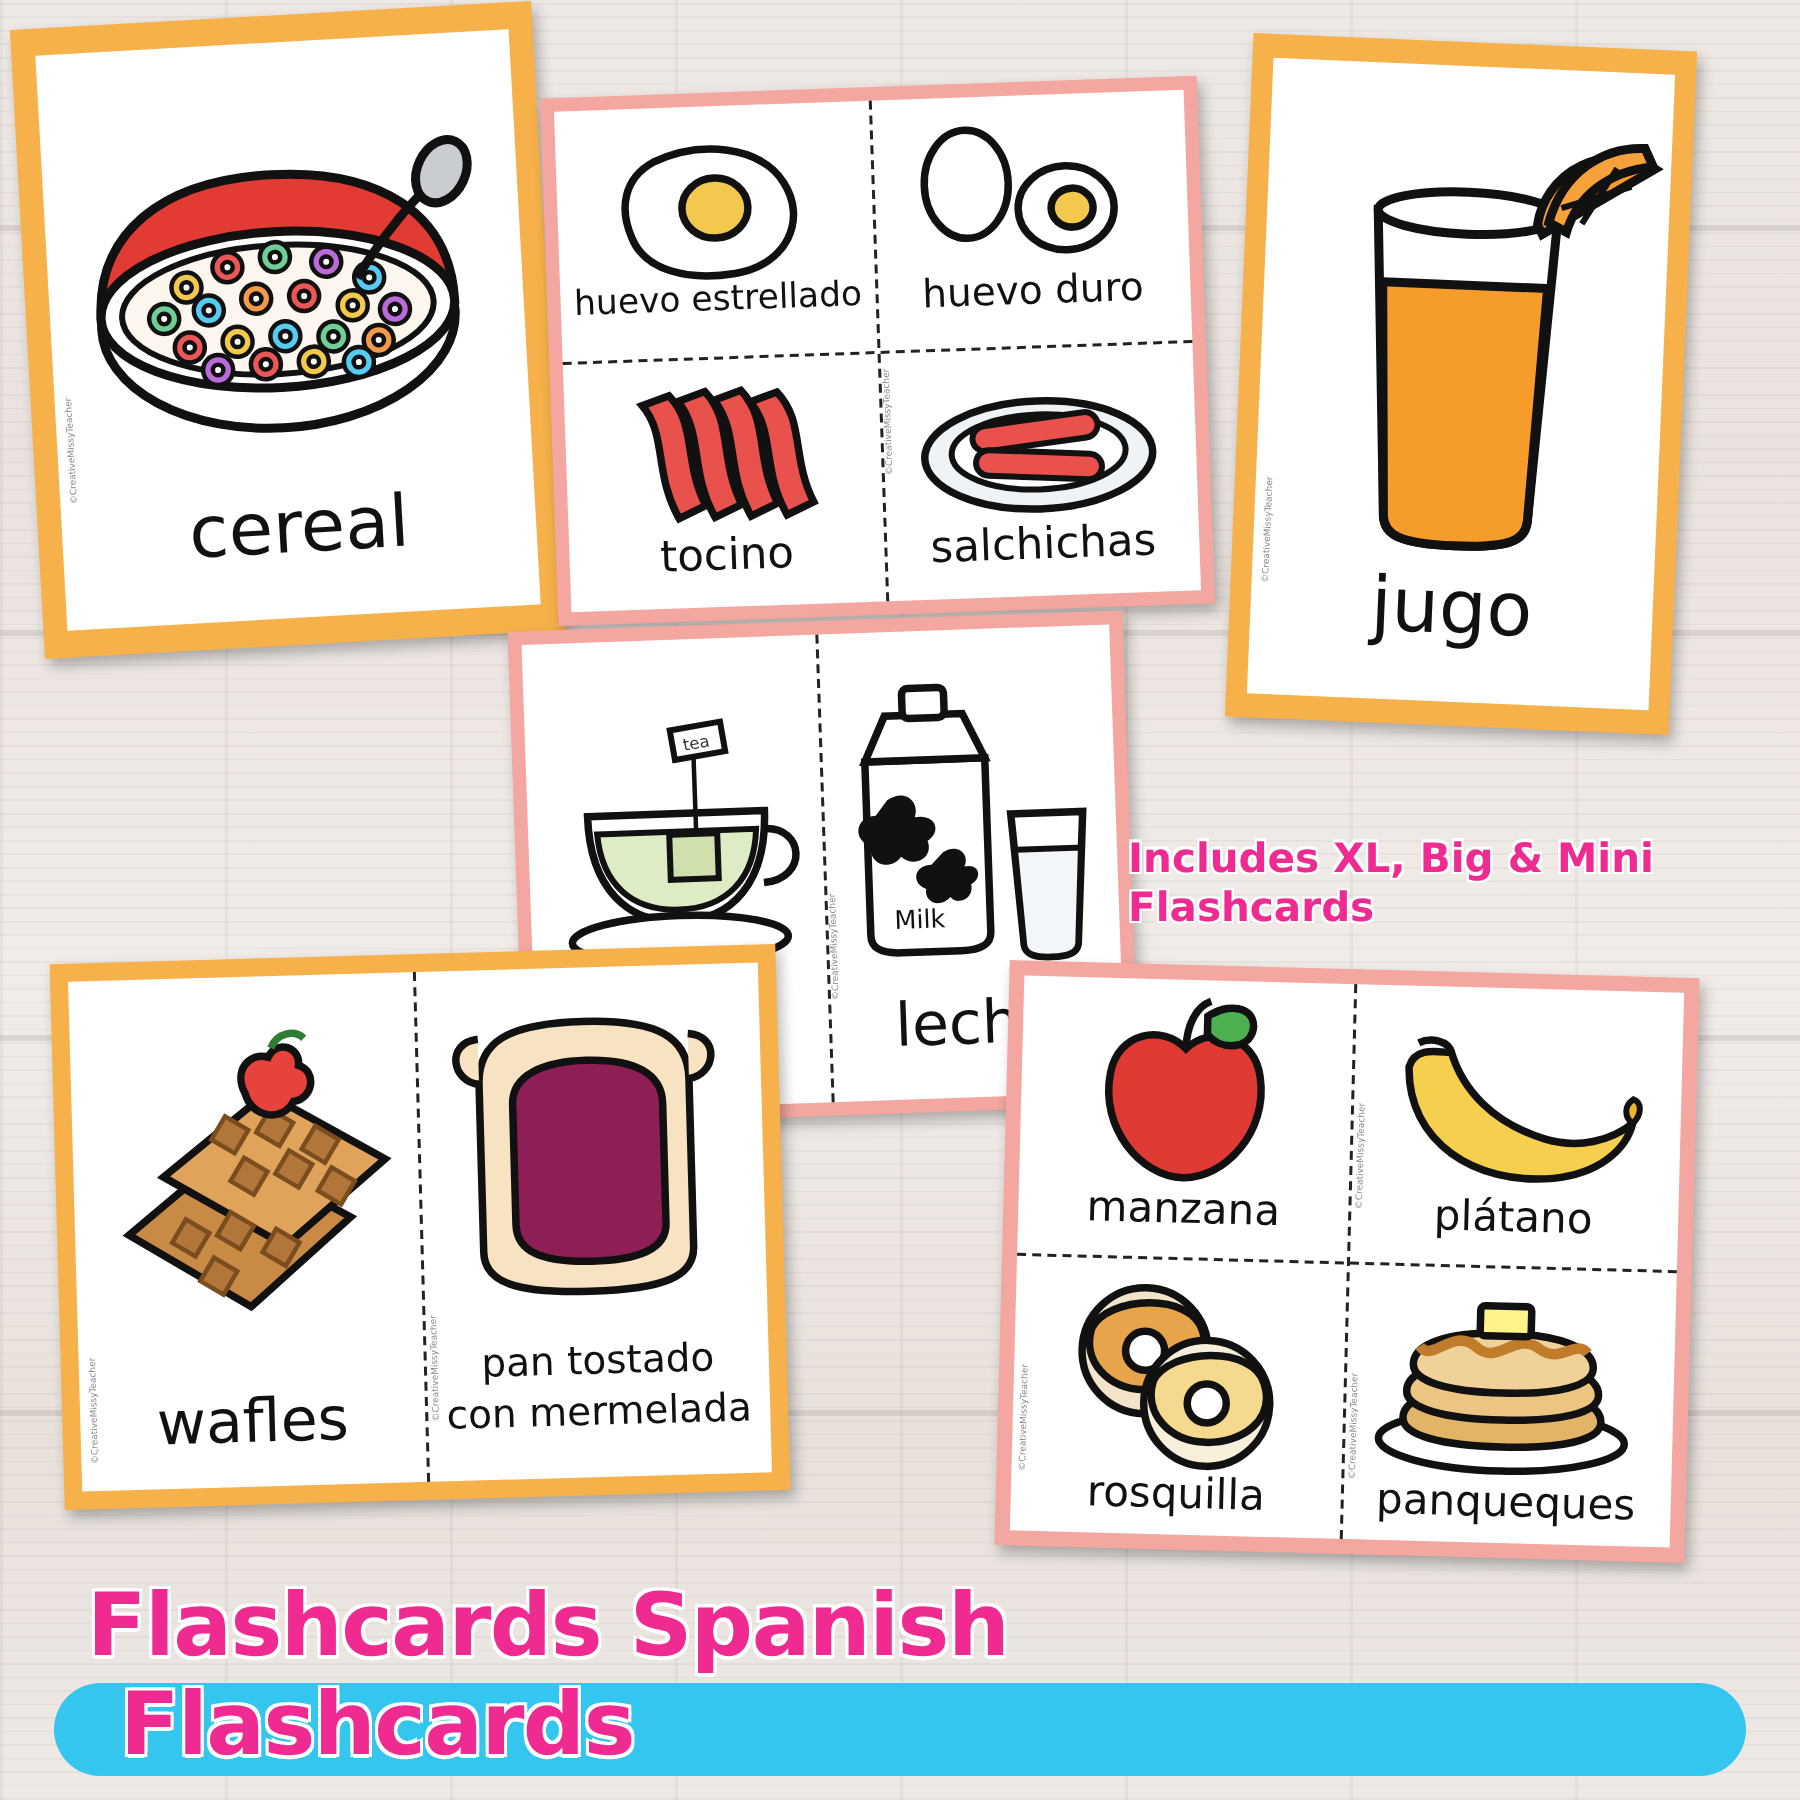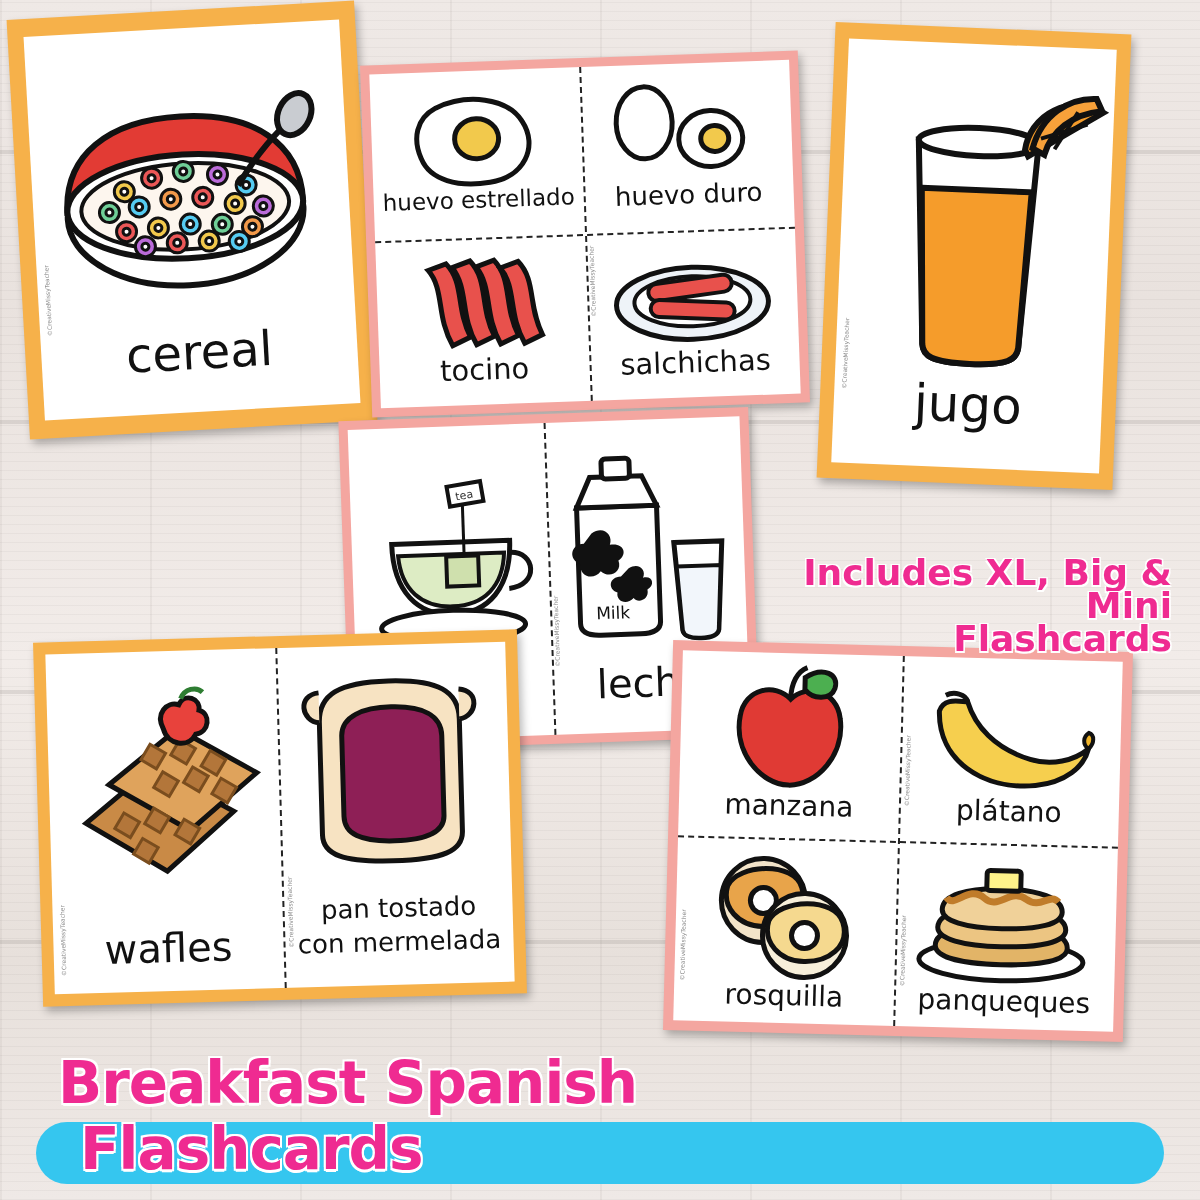--- a/index.html
+++ b/index.html
@@ -25,22 +25,22 @@
   
   #title-block{position:absolute;left:0;bottom:0;width:1200px;height:190px;}
   #title-bluebar{position:absolute;left:36px;bottom:16px;width:1128px;height:62px;background:#35c6ef;border-radius:31px;}
   #title-text{
     position:absolute;left:58px;bottom:18px;width:1100px;
     font-family:"DejaVu Sans", sans-serif;font-weight:bold;font-size:58px;line-height:66px;
     color:#ef2b91;letter-spacing:-1px;
     text-shadow:2px 2px 0 #ffffff, -2px 2px 0 #ffffff, 2px -2px 0 #ffffff, -2px -2px 0 #ffffff, 0 3px 0 #ffffff;
   }
   #includes-text{
-    position:absolute;left:752px;top:556px;width:420px;text-align:right;
-    font-family:"DejaVu Sans", sans-serif;font-weight:bold;font-size:36px;line-height:33px;color:#ef2b91;
+    position:absolute;left:752px;top:556px;width:420px;text-align:left;
+    font-family:"DejaVu Sans", sans-serif;font-weight:bold;font-size:27px;line-height:33px;color:#ef2b91;
     text-shadow:1.5px 1.5px 0 #fff, -1.5px 1.5px 0 #fff, 1.5px -1.5px 0 #fff, -1.5px -1.5px 0 #fff;
   }
 </style>
 </head>
 <body>
 
 <div class="wood-plank" style="top:150px"></div>
 <div class="wood-plank" style="top:420px"></div>
 <div class="wood-plank" style="top:690px"></div>
 <div class="wood-plank" style="top:940px"></div>
@@ -289,16 +289,16 @@
 </div>
 
 <div id="includes-text">
   <div>Includes XL, Big &amp; Mini</div>
   <div>Flashcards</div>
 </div>
 
 <div id="title-block">
   <div id="title-bluebar"></div>
   <div id="title-text">
-    <div>Breakfast Spanish</div>
+    <div>Flashcards Spanish</div>
     <div style="margin-left:22px">Flashcards</div>
   </div>
 </div>
 
 </body></html>

